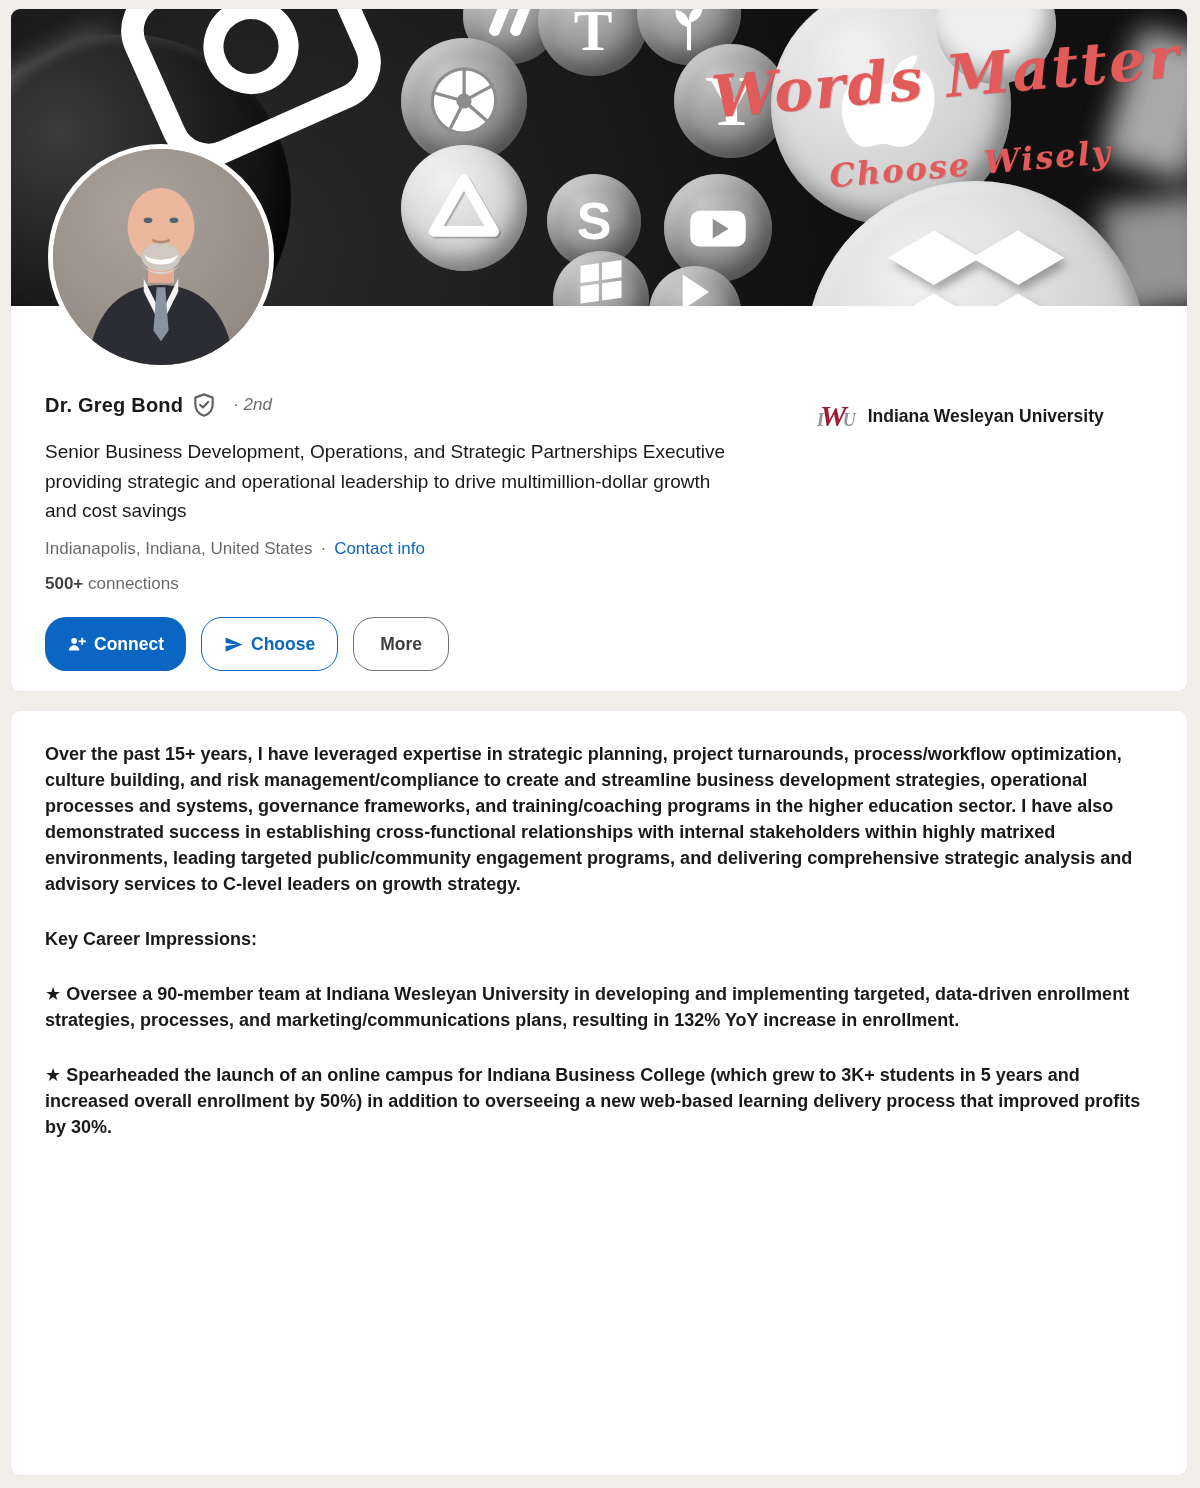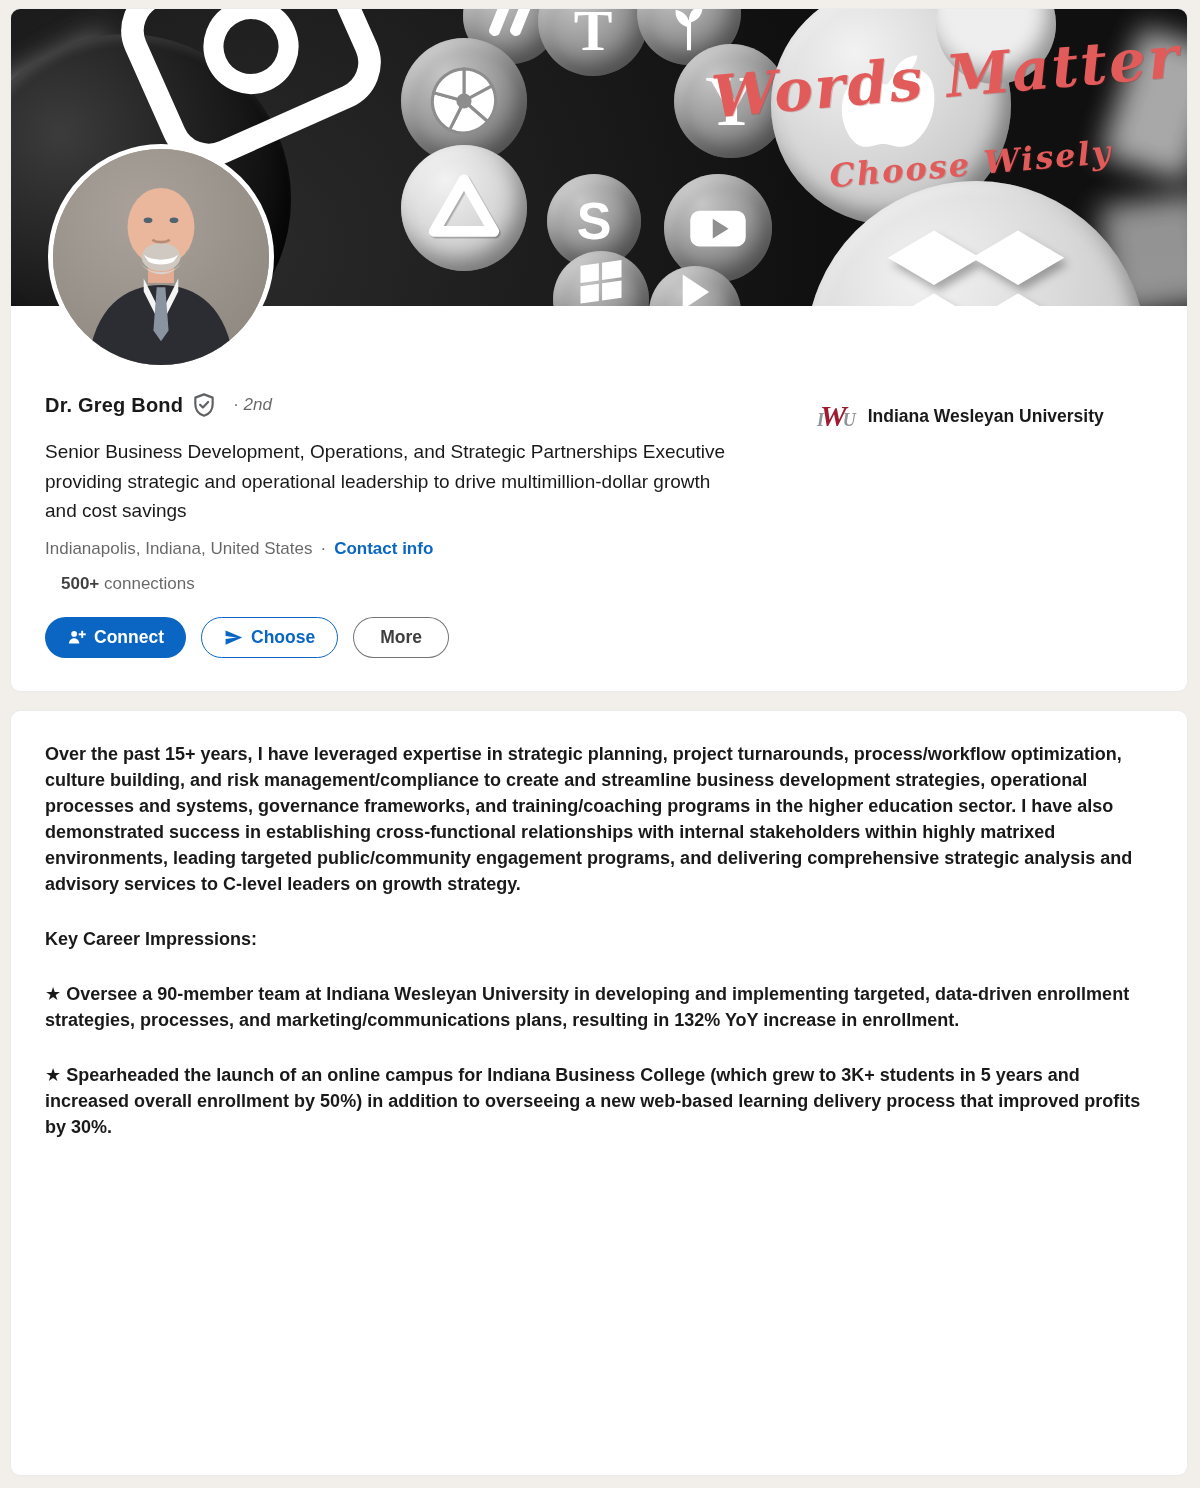--- a/index.html
+++ b/index.html
@@ -46,27 +46,27 @@
   .avatar svg{display:block;width:100%;height:100%;}
   .name-row{position:absolute;left:34px;top:383px;display:flex;align-items:center;gap:8px;}
   .name{margin:0;font-size:20px;font-weight:700;color:rgba(0,0,0,.9);letter-spacing:.2px;}
   .badge{display:flex;align-items:center;cursor:pointer;}
   .degree{font-size:17px;color:rgba(0,0,0,.6);margin-left:8px;font-style:italic;}
   .headline{
     position:absolute;left:34px;top:428px;width:700px;margin:0;
     font-size:19px;line-height:29.5px;color:rgba(0,0,0,.9);font-weight:400;
   }
   .loc-row{position:absolute;left:34px;top:530px;font-size:17px;color:rgba(0,0,0,.6);display:flex;align-items:flex-end;gap:8px;}
-  .contact-link{color:#0a66c2;font-weight:700;text-decoration:none;cursor:pointer;}
-  .connections{position:absolute;left:34px;top:565px;font-size:17px;cursor:pointer;margin-left:16px;}
+  .contact-link{color:#0a66c2;font-weight:400;text-decoration:none;cursor:pointer;}
+  .connections{position:absolute;left:34px;top:565px;font-size:17px;cursor:pointer;}
   .connections .count{font-weight:700;color:rgba(0,0,0,.75);}
   .connections .label{color:rgba(0,0,0,.6);}
   .actions{position:absolute;left:34px;top:608px;display:flex;gap:15px;}
   .btn{
-    height:41px;border-radius:21px;padding:0 22px;font-size:17.5px;font-weight:700;
+    height:54px;border-radius:21px;padding:0 22px;font-size:17.5px;font-weight:700;
     display:flex;align-items:center;gap:8px;cursor:pointer;box-sizing:border-box;
     font-family:"Liberation Sans","DejaVu Sans",sans-serif;background:#fff;border:none;
   }
   .btn-primary{background:#0a66c2;color:#fff;}
   .btn-secondary{color:#0a66c2;border:1.8px solid #0a66c2;}
   .btn-tertiary{color:#3f3f3f;border:1.5px solid rgba(0,0,0,.55);padding:0 26px;}
   .company{position:absolute;left:806px;top:392px;display:flex;align-items:center;gap:12px;cursor:pointer;}
   .iwu-logo{display:flex;align-items:baseline;font-family:"Liberation Serif","DejaVu Serif",serif;font-weight:700;font-style:italic;line-height:1;}
   .iwu-logo .l-i{font-size:18px;color:#8f9497;margin-right:-4px;}
   .iwu-logo .l-w{font-size:30px;color:#9e1b32;}

